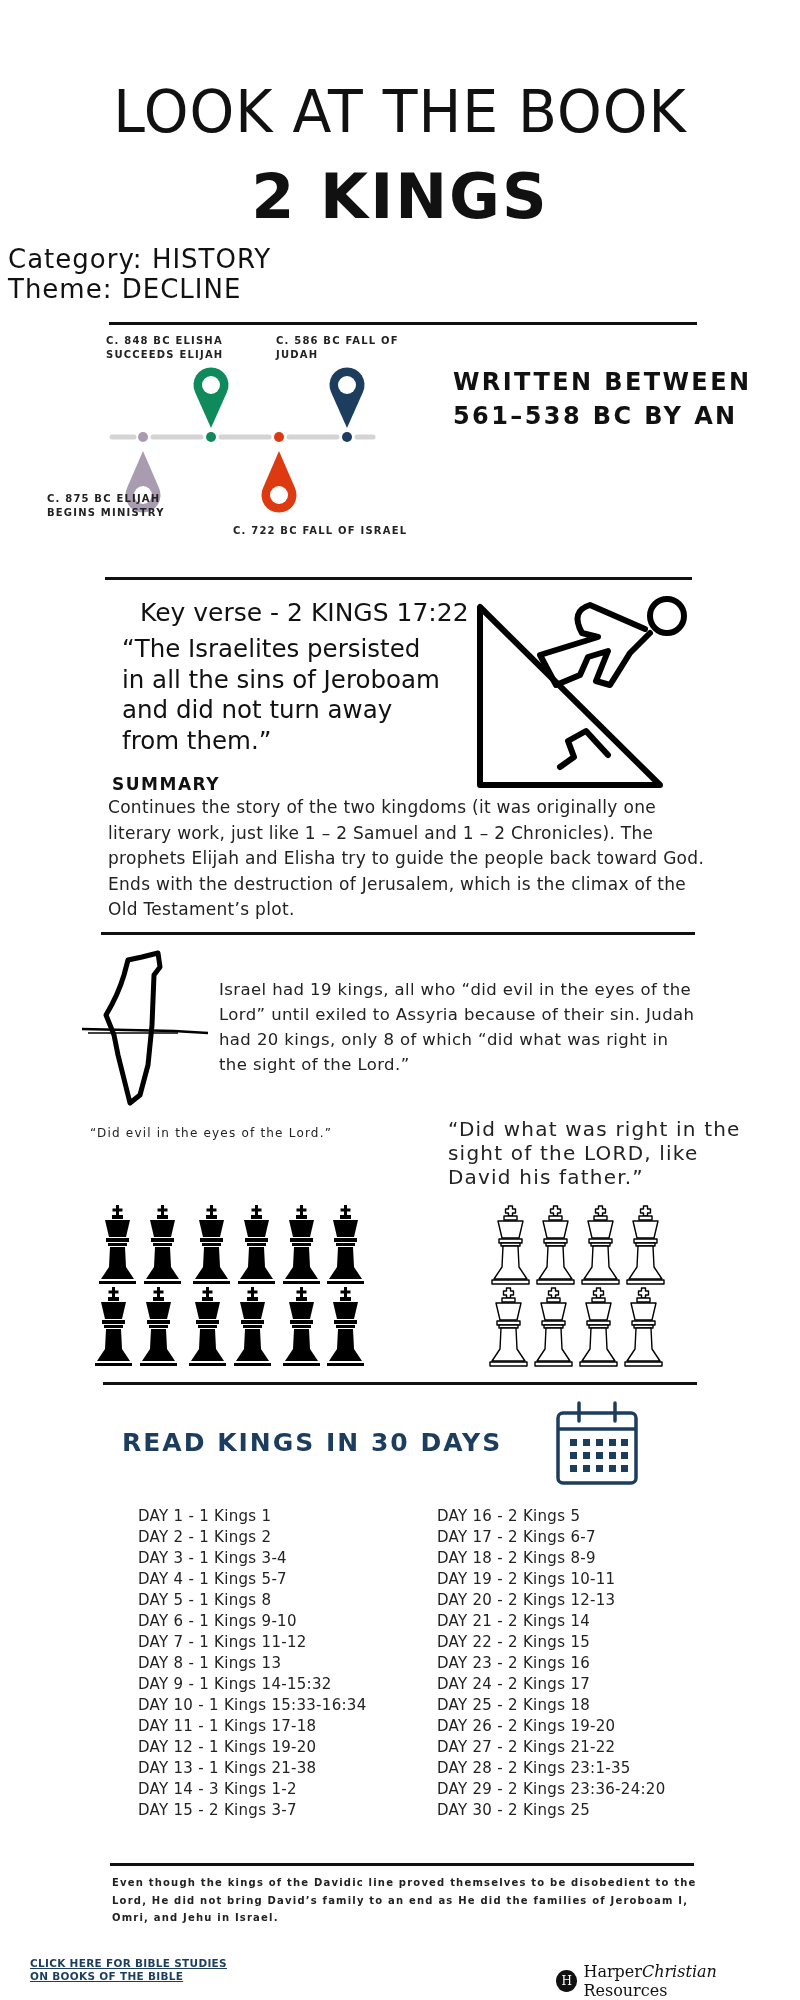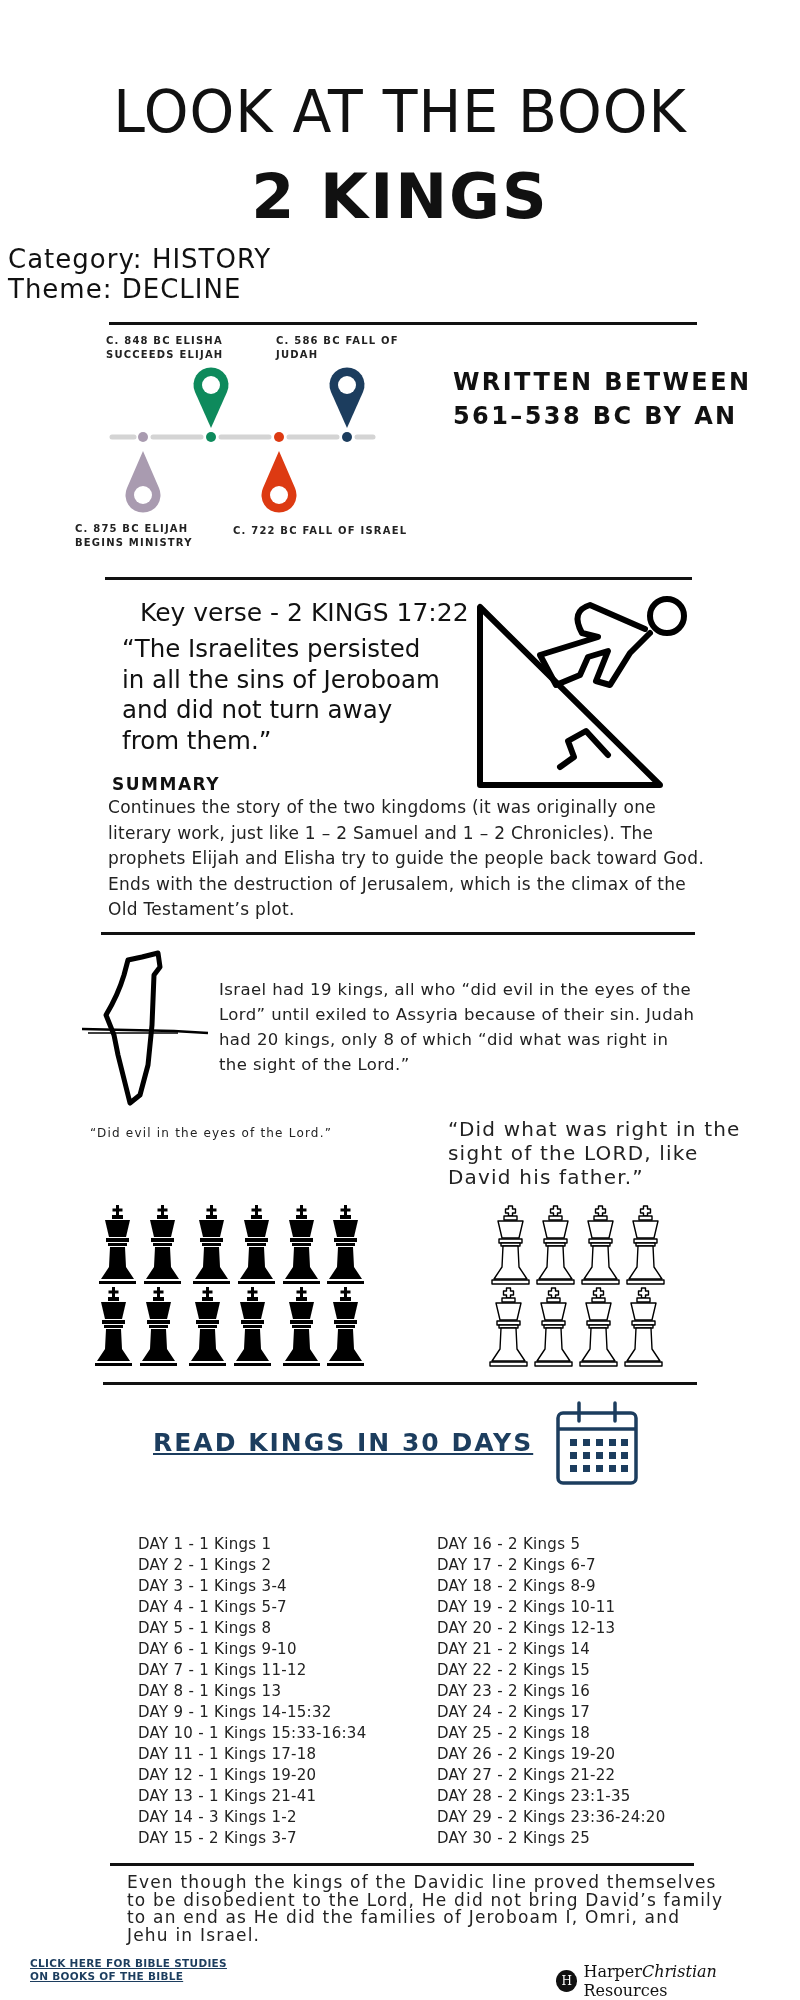--- a/index.html
+++ b/index.html
@@ -19,26 +19,26 @@
   #key-verse-ref { left: 140px; top: 598px; font-size: 25px; color: #111; }
   #key-verse-text { left: 122px; top: 634px; width: 320px; font-size: 24.5px; line-height: 30.5px; color: #111; }
   #summary-head { left: 112px; top: 774px; font-size: 17px; font-weight: bold; letter-spacing: 1.5px; }
   #summary-text { left: 108px; top: 795px; width: 600px; font-size: 17px; line-height: 25.5px; letter-spacing: 0.3px; color: #222; }
 
   #israel-text { left: 219px; top: 977px; width: 480px; font-size: 16.5px; line-height: 25px; letter-spacing: 0.4px; color: #222; }
 
   #evil-quote { left: 90px; top: 1121px; width: 300px; font-size: 12px; line-height: 25px; letter-spacing: 1.2px; color: #222; }
   #right-quote { left: 448px; top: 1117px; width: 300px; font-size: 20px; line-height: 24px; letter-spacing: 1.2px; color: #222; }
 
-  #read-title { left: 153px; top: 1428px; font-size: 25px; font-weight: bold; letter-spacing: 2px; color: #1c3d5e; text-decoration: underline; }
-  .day-col { position: absolute; top: 1506px; font-size: 15px; line-height: 21px; color: #222; letter-spacing: 0.3px; margin-top: 28px; }
+  #read-title { left: 122px; top: 1428px; font-size: 25px; font-weight: bold; letter-spacing: 2px; color: #1c3d5e; }
+  .day-col { position: absolute; top: 1506px; font-size: 15px; line-height: 21px; color: #222; letter-spacing: 0.3px; }
   #day-col-1 { left: 138px; }
   #day-col-2 { left: 437px; }
 
-  #closing { left: 127px; top: 1874px; width: 600px; font-size: 17px; font-weight: normal; line-height: 17.5px; letter-spacing: 1.2px; color: #222; }
+  #closing { left: 112px; top: 1874px; width: 600px; font-size: 10px; font-weight: bold; line-height: 17.5px; letter-spacing: 1.2px; color: #222; }
 
   #footer-link { left: 30px; top: 1957px; font-size: 10.5px; font-weight: bold; line-height: 13px; color: #1c3d5e; text-decoration: underline; letter-spacing: 0.3px; }
   #brand { left: 556px; top: 1962px; display: flex; align-items: center; gap: 6px; font-family: "DejaVu Serif", serif; font-size: 16px; color: #111; }
   #brand-mark { width: 22px; height: 22px; border-radius: 50%; background: #111; color: #fff; font-size: 12px; display: flex; align-items: center; justify-content: center; font-family: "DejaVu Serif", serif; }
   #brand .it { font-style: italic; }
 </style>
 </head>
 <body>
 
 <div id="title-1" class="abs">LOOK AT THE BOOK</div>
@@ -86,21 +86,21 @@
   </svg>
 
   <div class="tl-label" style="left:106px; top:334px;">
     <div>C. 848 BC ELISHA</div>
     <div>SUCCEEDS ELIJAH</div>
   </div>
   <div class="tl-label" style="left:276px; top:334px;">
     <div>C. 586 BC FALL OF</div>
     <div>JUDAH</div>
   </div>
-  <div class="tl-label" style="left:47px; top:522px;margin-left:28px;">
+  <div class="tl-label" style="left:47px; top:492px;">
     <div>C. 875 BC ELIJAH</div>
     <div>BEGINS MINISTRY</div>
   </div>
   <div class="tl-label" style="left:233px; top:524px;">
     <div>C. 722 BC FALL OF ISRAEL</div>
   </div>
 </div>
 
 <div id="written" class="abs">
   <div>WRITTEN BETWEEN</div>
@@ -265,21 +265,21 @@
   <div>DAY 3 - 1 Kings 3-4</div>
   <div>DAY 4 - 1 Kings 5-7</div>
   <div>DAY 5 - 1 Kings 8</div>
   <div>DAY 6 - 1 Kings 9-10</div>
   <div>DAY 7 - 1 Kings 11-12</div>
   <div>DAY 8 - 1 Kings 13</div>
   <div>DAY 9 - 1 Kings 14-15:32</div>
   <div>DAY 10 - 1 Kings 15:33-16:34</div>
   <div>DAY 11 - 1 Kings 17-18</div>
   <div>DAY 12 - 1 Kings 19-20</div>
-  <div>DAY 13 - 1 Kings 21-41</div>
+  <div>DAY 13 - 1 Kings 21-38</div>
   <div>DAY 14 - 3 Kings 1-2</div>
   <div>DAY 15 - 2 Kings 3-7</div>
 </div>
 <div id="day-col-2" class="day-col">
   <div>DAY 16 - 2 Kings 5</div>
   <div>DAY 17 - 2 Kings 6-7</div>
   <div>DAY 18 - 2 Kings 8-9</div>
   <div>DAY 19 - 2 Kings 10-11</div>
   <div>DAY 20 - 2 Kings 12-13</div>
   <div>DAY 21 - 2 Kings 14</div>

